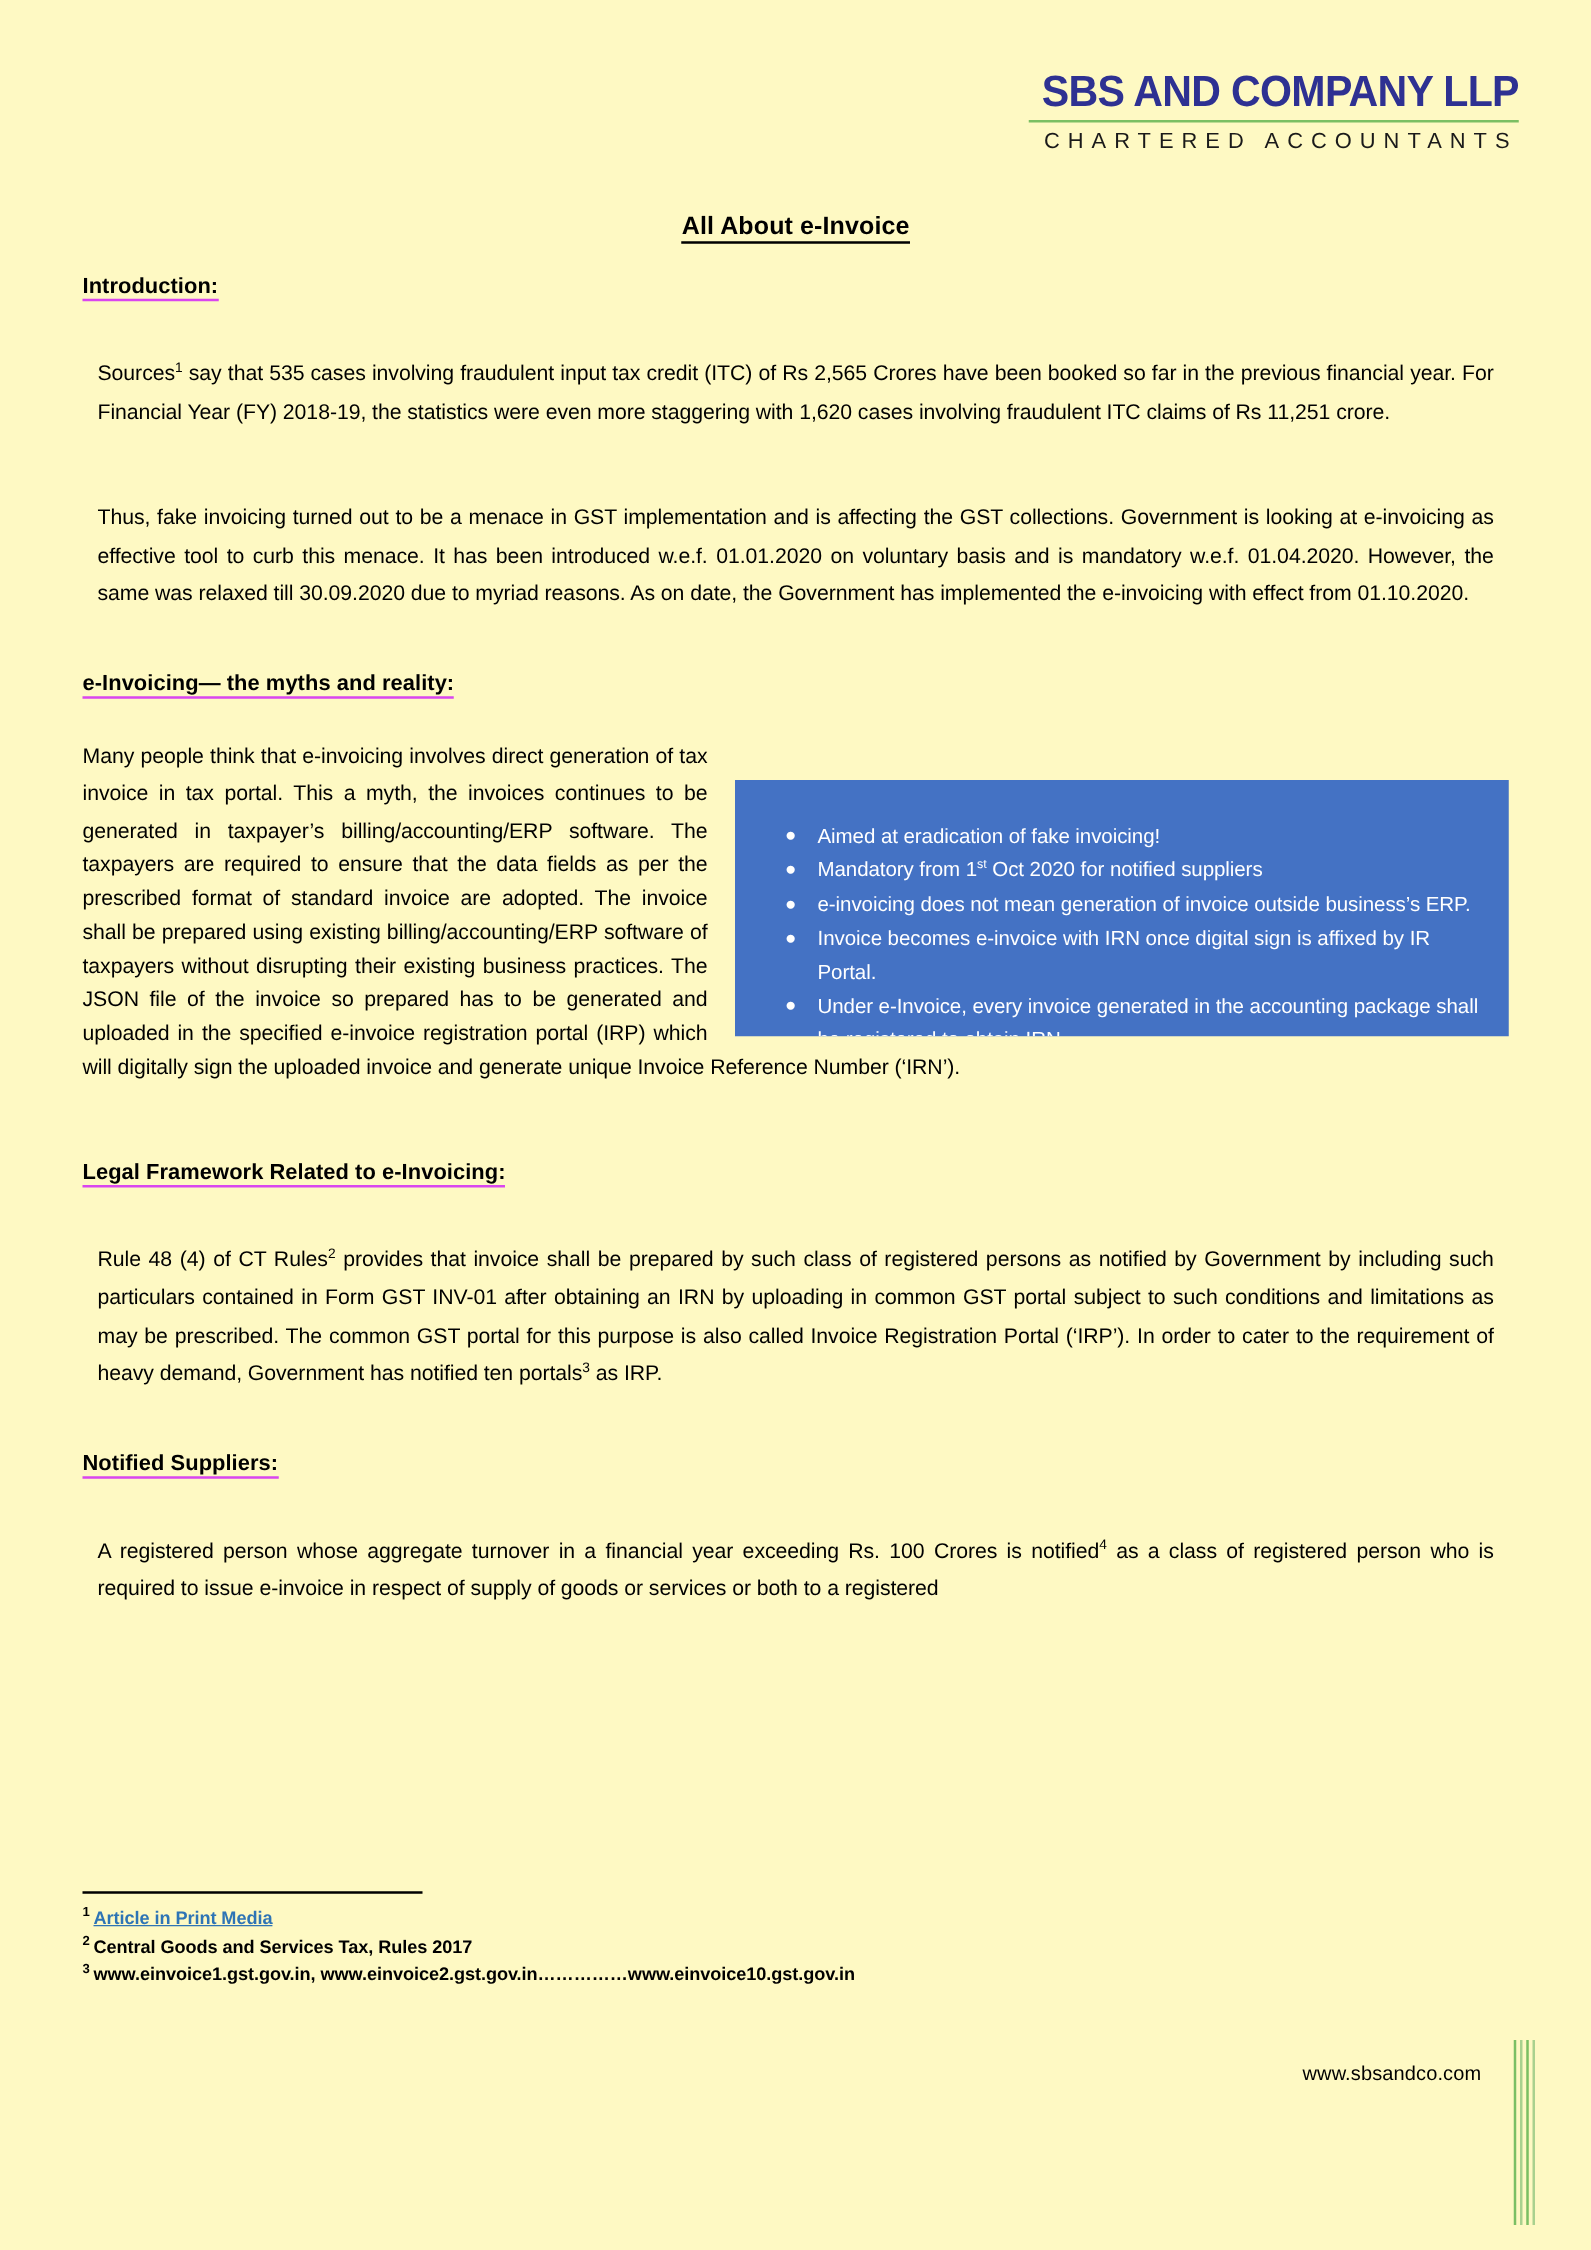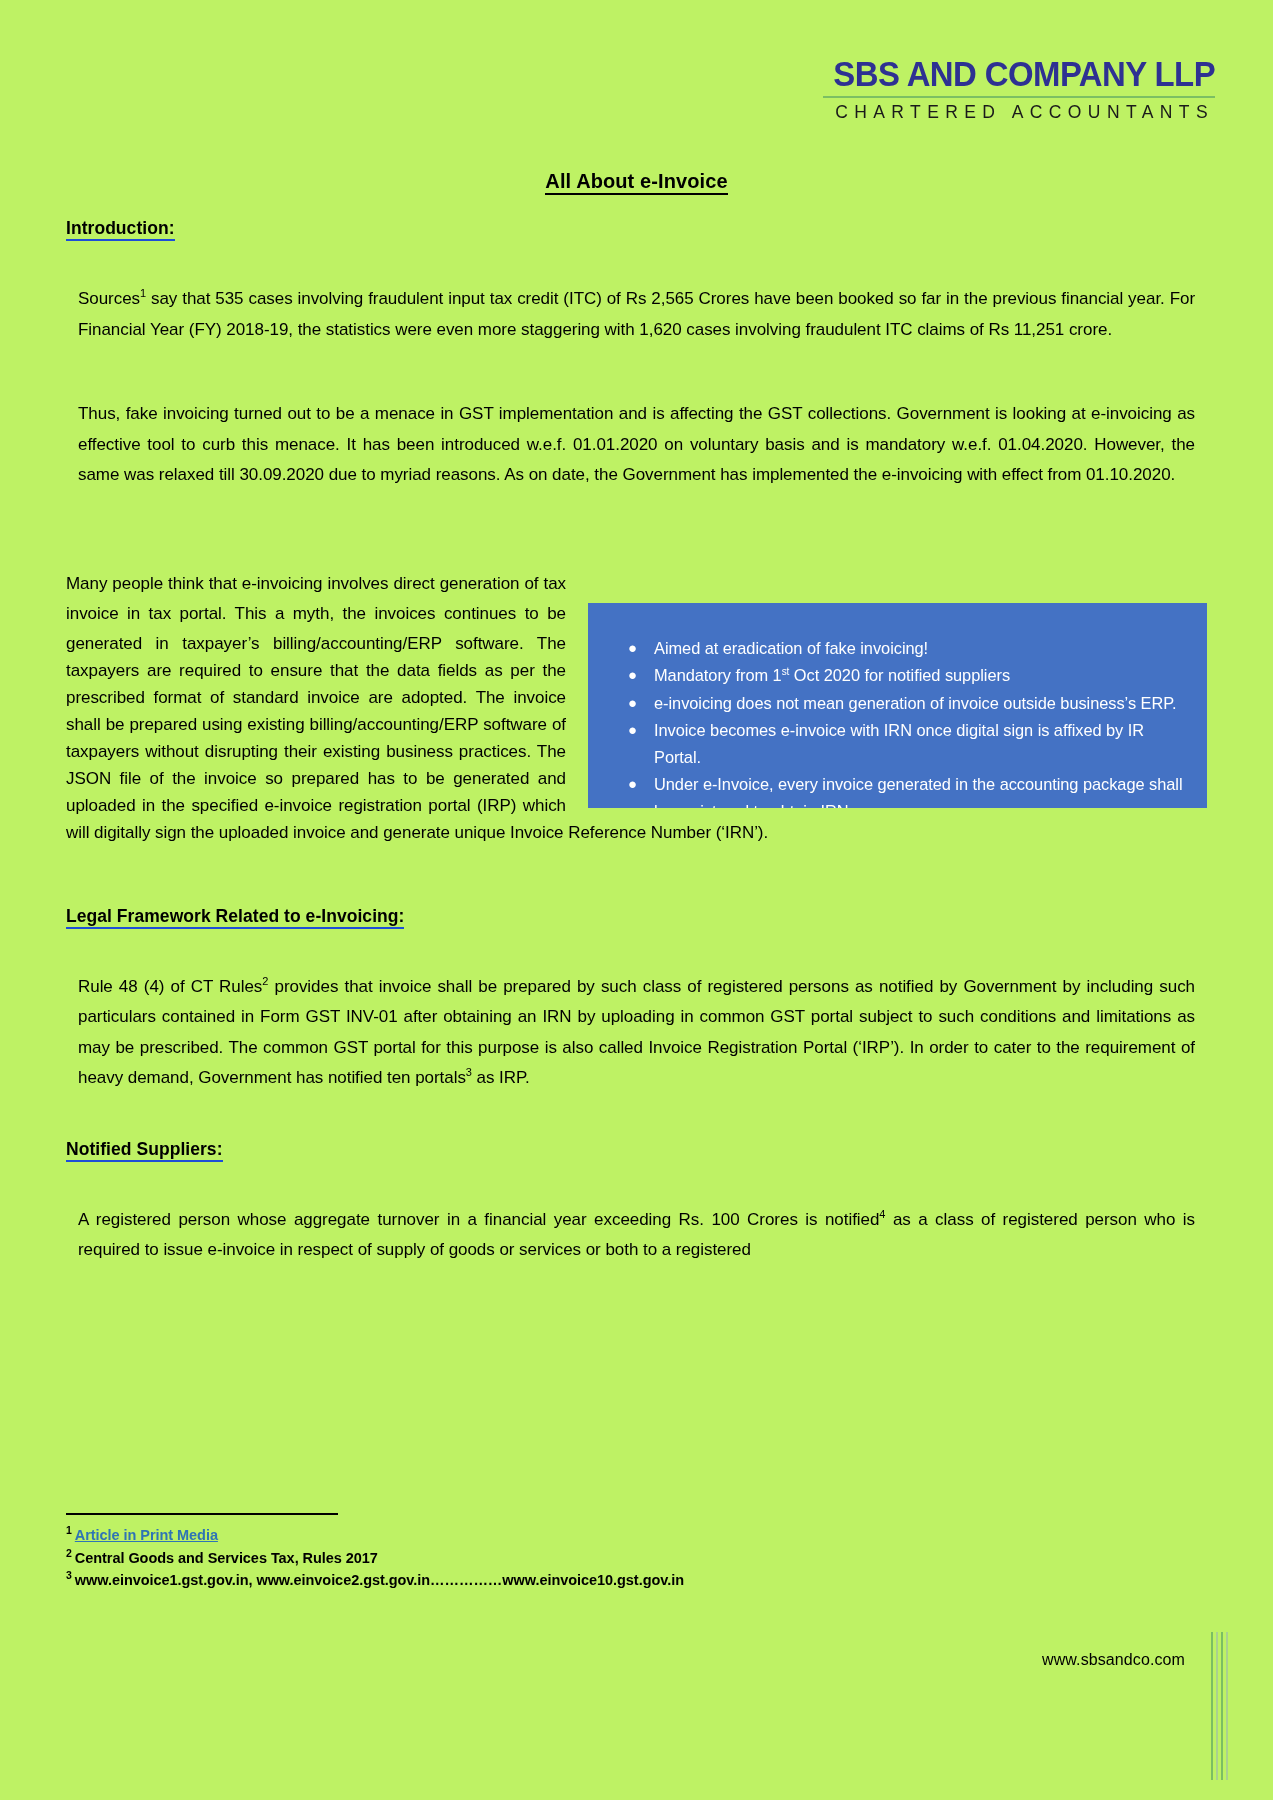--- a/index.html
+++ b/index.html
@@ -8,21 +8,21 @@
     background: #ffffff;
   }
   body {
     font-family: "Liberation Sans", sans-serif;
     color: #000000;
   }
   .page {
     position: relative;
     width: 1273px;
     height: 1800px;
-    background: #bef264;
+    background: #fef9c3;
     overflow: hidden;
     box-sizing: border-box;
   }
 
   
   .header {
     position: absolute;
     top: 56px;
     right: 58px;
     text-align: right;
@@ -79,21 +79,21 @@
     top: 218px;
   }
 
   h2.section {
     font-size: 17.5px;
     font-weight: bold;
     margin: 0 0 0 0;
     letter-spacing: 0.05px;
   }
   h2.section span {
-    border-bottom: 2px solid #1d4ed8;
+    border-bottom: 2px solid #d946ef;
     padding-bottom: 1px;
   }
 
   p.body {
     font-size: 17px;
     line-height: 30.5px;
     text-align: justify;
     margin: 12px;
     letter-spacing: -0.05px;
   }
@@ -240,20 +240,23 @@
     <div class="gap-a"></div>
 
     <p class="body"><span>Sources</span><sup class="fn">1</sup><span> say that 535 cases involving fraudulent input tax credit (ITC) of Rs 2,565 Crores have been booked so far in the previous financial year. For Financial Year (FY) 2018-19, the statistics were even more staggering with 1,620 cases involving fraudulent ITC claims of Rs 11,251 crore.</span></p>
 
     <div class="gap-b"></div>
 
     <p class="body">Thus, fake invoicing turned out to be a menace in GST implementation and is affecting the GST collections. Government is looking at e-invoicing as effective tool to curb this menace. It has been introduced w.e.f. 01.01.2020 on voluntary basis and is mandatory w.e.f. 01.04.2020. However, the same was relaxed till 30.09.2020 due to myriad reasons. As on date, the Government has implemented the e-invoicing with effect from 01.10.2020.</p>
 
     <div class="gap-c"></div>
 
+    <h2 class="section">
+      <span>e-Invoicing— the myths and reality:</span>
+    </h2>
 
     <div class="gap-a"></div>
 
     <div class="wrap-section">
 
       <div class="callout">
         <ul>
           <li><span class="bul">●</span><span>Aimed at eradication of fake invoicing!</span></li>
           <li><span class="bul">●</span><span>Mandatory from 1</span><sup>st</sup><span> Oct 2020 for notified suppliers</span></li>
           <li><span class="bul">●</span><span>e-invoicing does not mean generation of invoice outside business’s ERP.</span></li>

